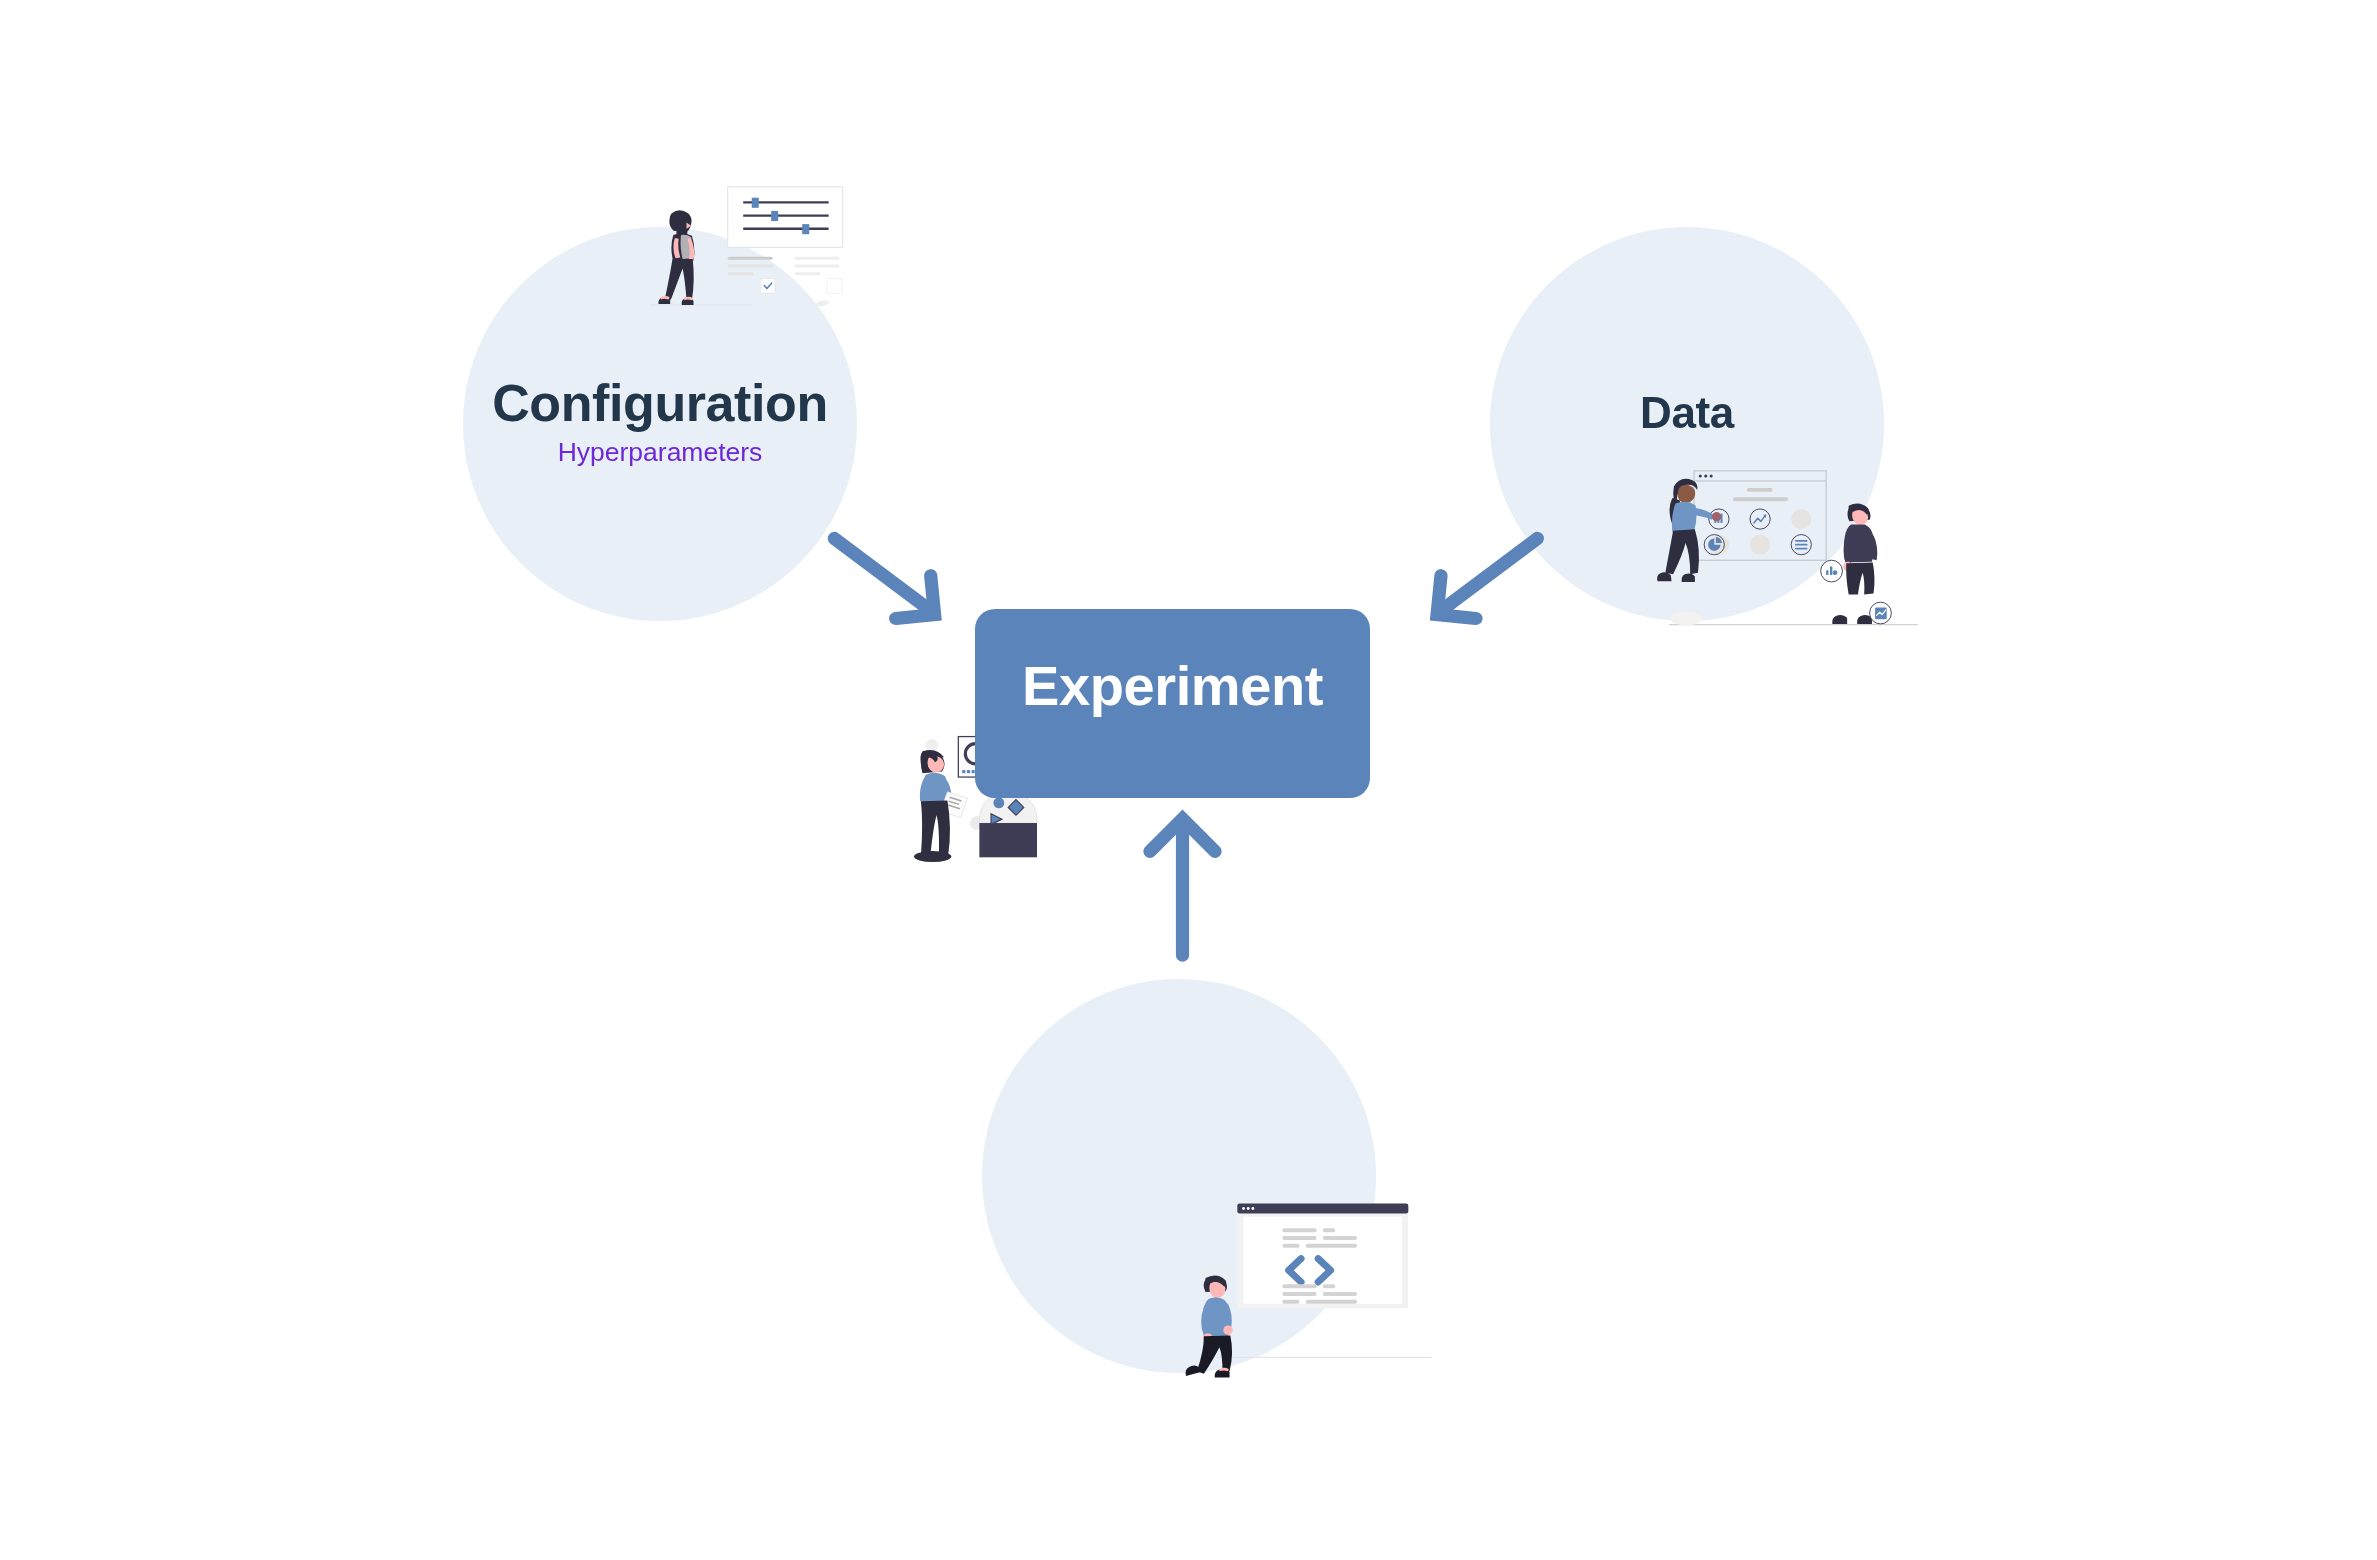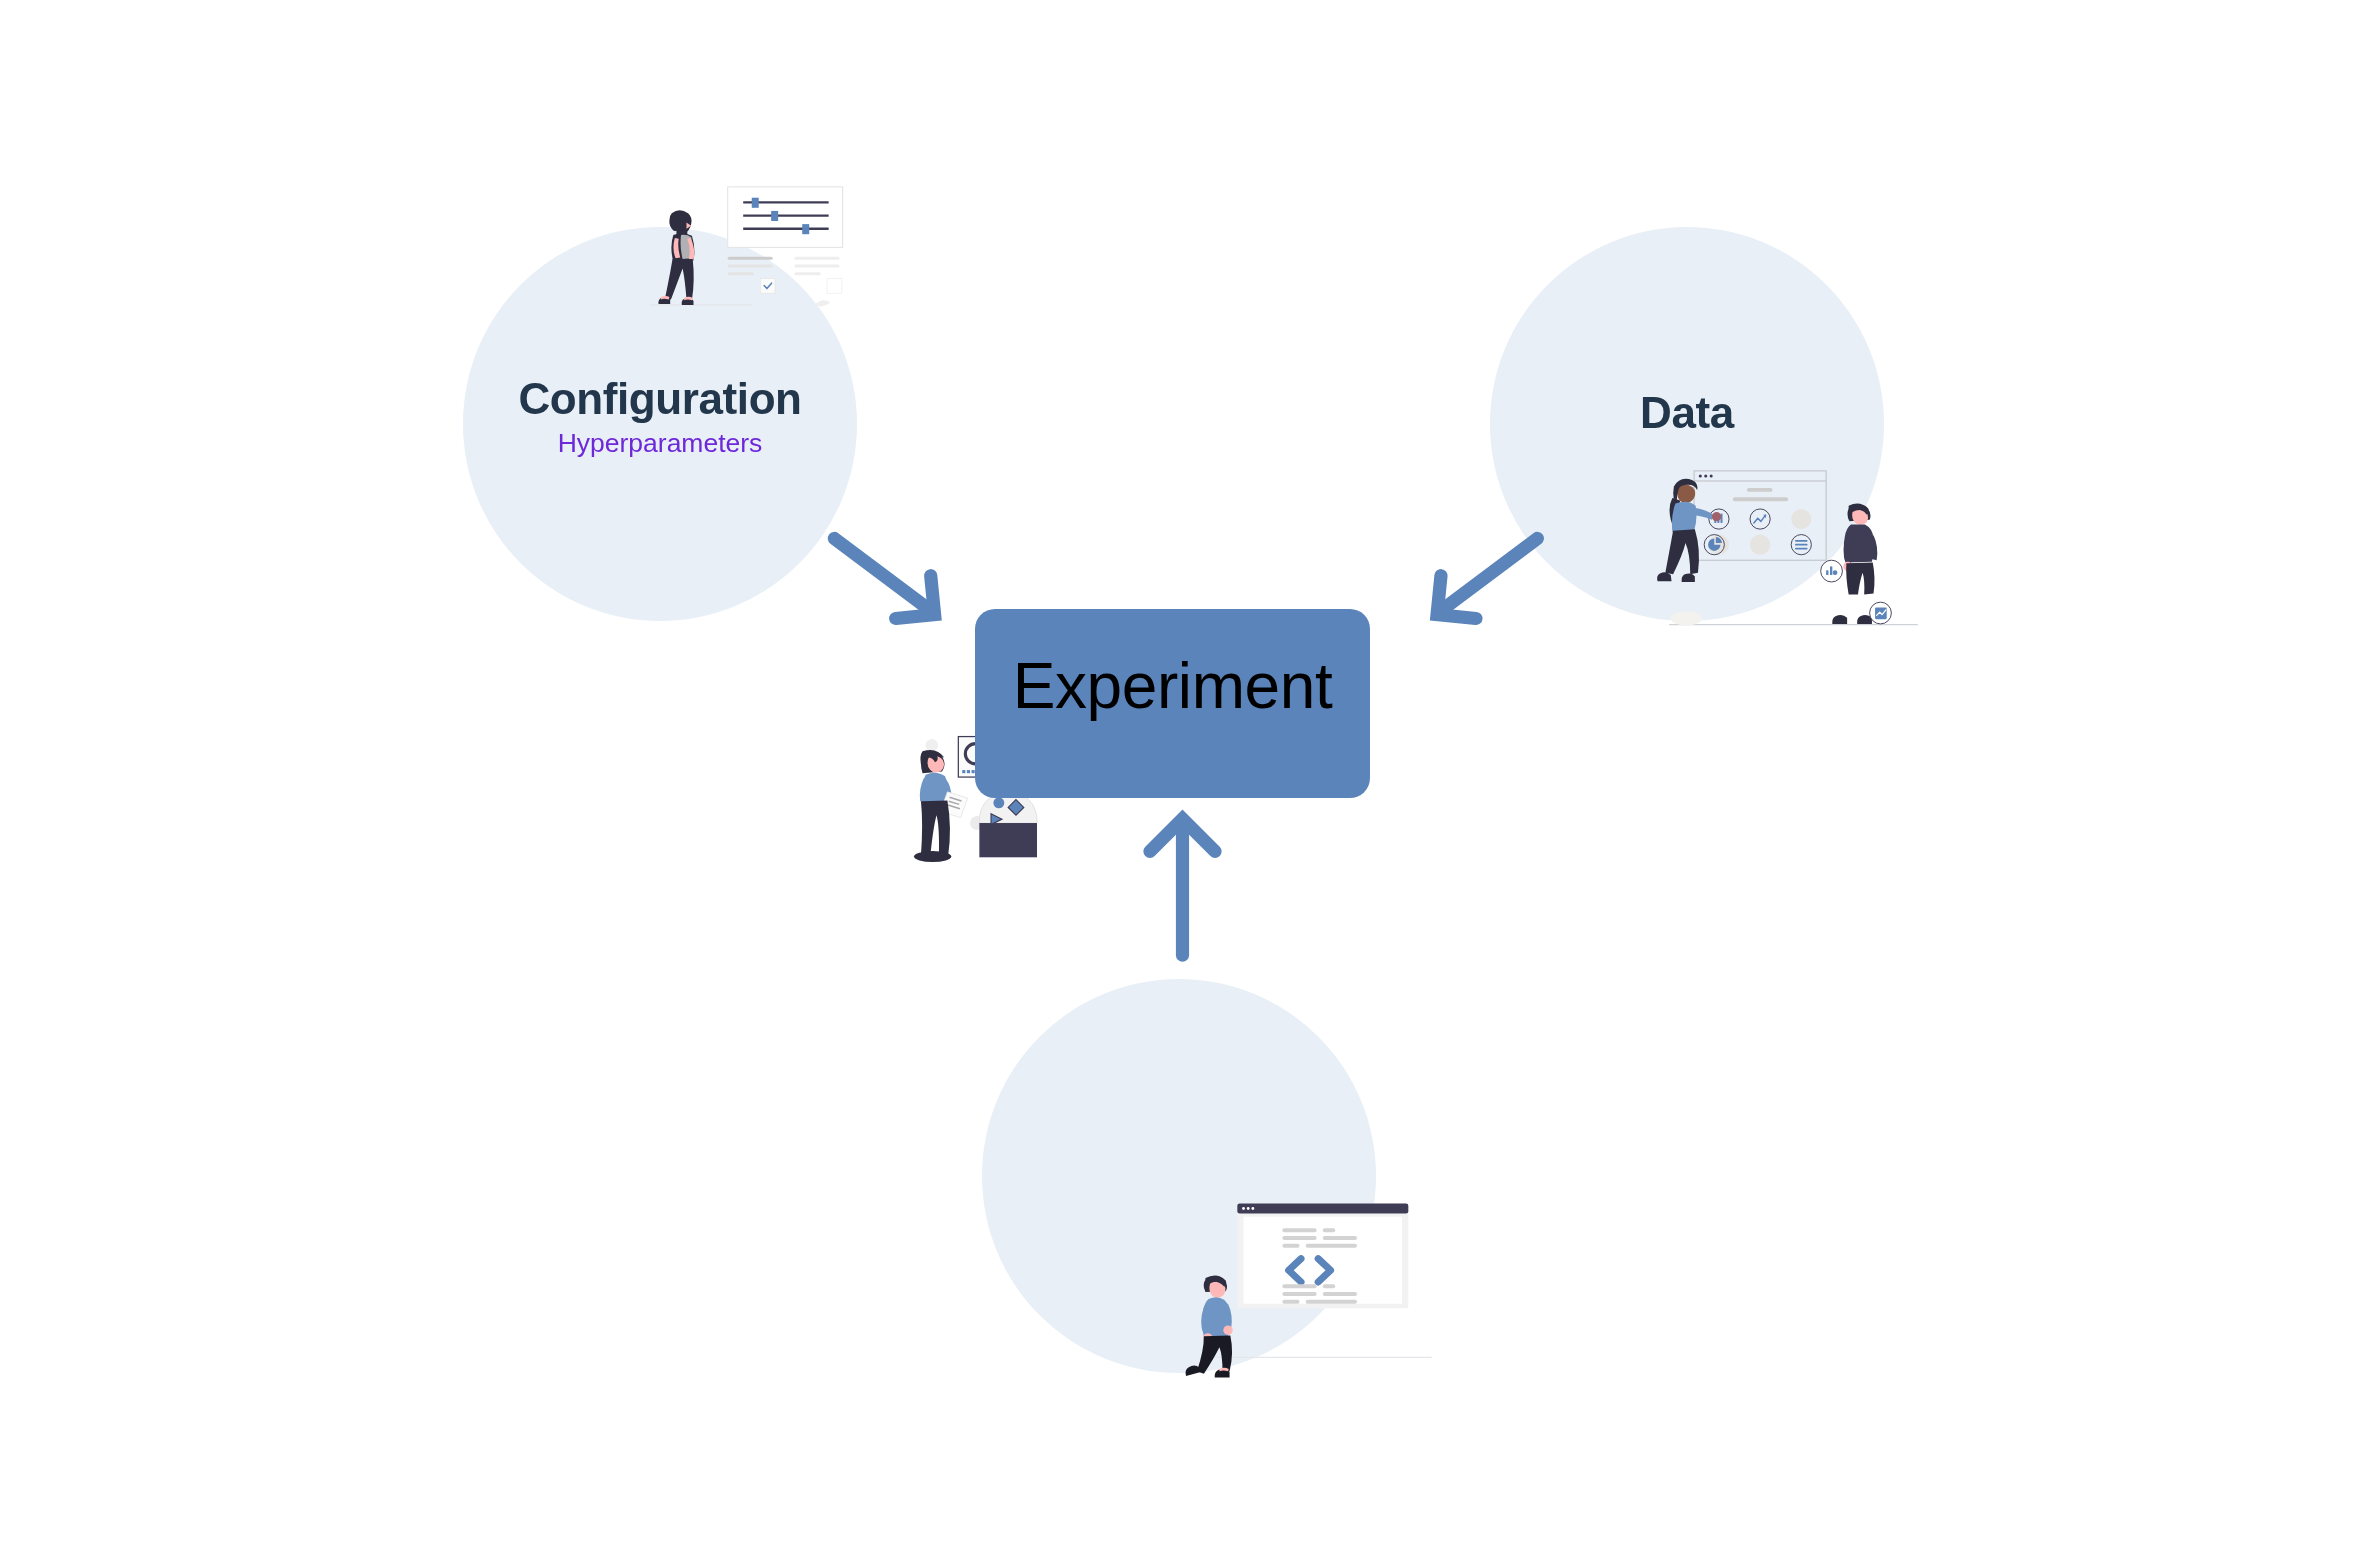--- a/index.html
+++ b/index.html
@@ -44,23 +44,23 @@
   }
   .center-box {
     position: absolute;
     background: #5b84ba;
     border-radius: 20px;
     display: flex;
     align-items: center;
     justify-content: center;
   }
   .center-box-label {
-    color: #000000;
-    font-weight: normal;
-    font-size: 64px;
+    color: #ffffff;
+    font-weight: bold;
+    font-size: 56px;
     letter-spacing: -0.4px;
     margin-top: -36px;
   }
   .illus {
     position: absolute;
   }
   svg { display: block; overflow: visible; }
 </style>
 </head>
 <body>
@@ -116,21 +116,21 @@
 
         <path d="M2 115 q8 -3 12 2 l0 6 l-15 0 q-1 -5 3 -8z" fill="#2f2e41"></path>
         <path d="M32 116 q9 -2 12 3 l0 5 l-15 0 q-1 -6 3 -8z" fill="#2f2e41"></path>
         <path d="M2 114 q6 -3 11 0 l-1 3 q-6 -2 -10 0z" fill="#ffb8b8"></path>
         <path d="M32 115 q6 -3 11 0 l-1 3 q-6 -2 -10 0z" fill="#ffb8b8"></path>
       </g>
     </svg>
   </div>
 
   <div class="node-labels" style="left:463px; top:375px; width:394px;">
-    <div class="node-title" style="font-size:44px;">Configuration</div>
+    <div class="node-title" style="font-size:52px;">Configuration</div>
     <div class="node-sub" style="font-size:26.5px;">Hyperparameters</div>
   </div>
 
   <div class="node circle-node" style="left:1490px; top:227px; width:394px; height:394px;"></div>
 
   <div class="illus" style="left:1669px; top:467px; width:249px; height:167px;">
     <svg width="249" height="167" viewBox="0 0 320 215">
       <line x1="0" y1="203" x2="320" y2="203" stroke="#cfd2d6" stroke-width="1.6"></line>
 
       <g>

